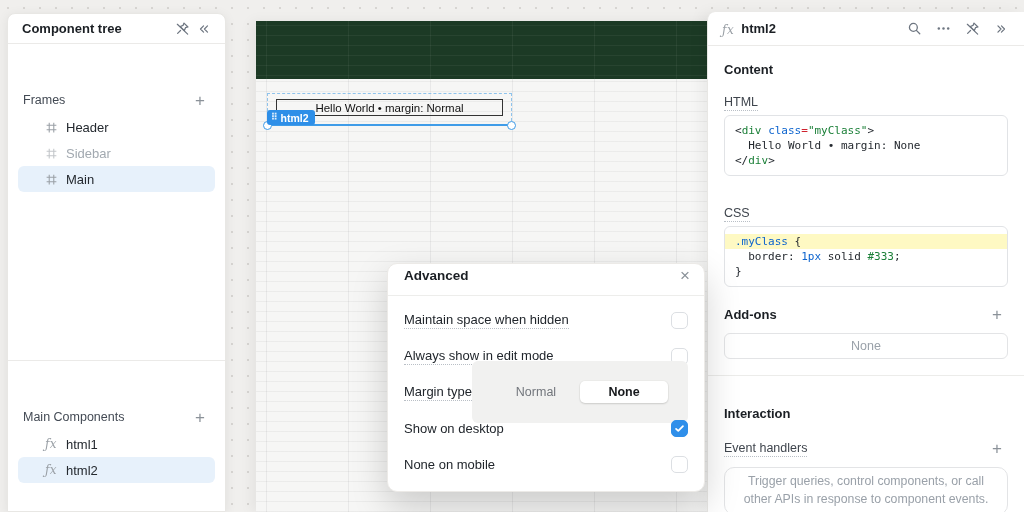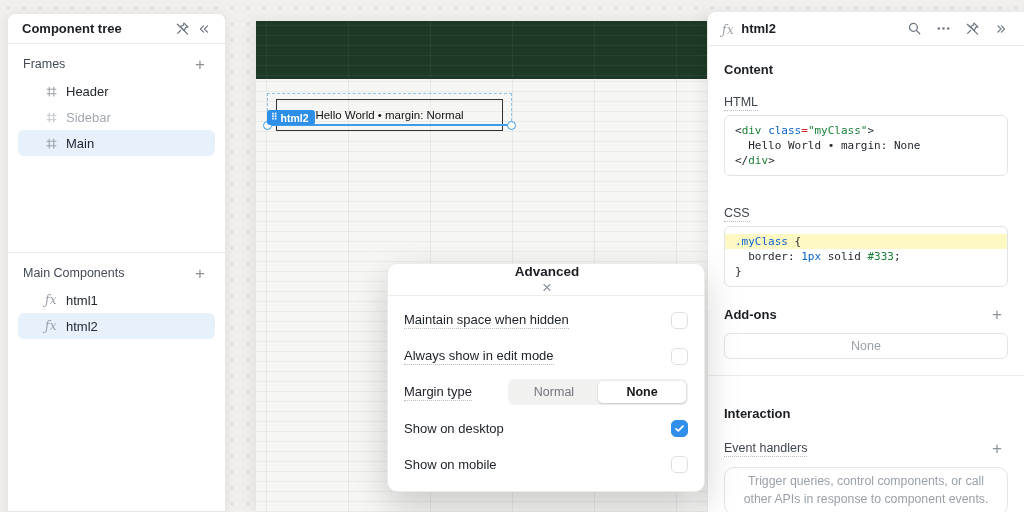--- a/index.html
+++ b/index.html
@@ -5,21 +5,21 @@
   * { margin:0; padding:0; box-sizing:border-box; }
   html,body { width:1024px; height:512px; overflow:hidden; }
   body {
     font-family:"Liberation Sans", sans-serif;
     background-color:#f0efed;
     background-image:radial-gradient(#d7d5d2 1px, transparent 1.4px);
     background-size:16px 16px;
     position:relative;
     color:#24292f;
   }
-  .panel { background:#fff; position:absolute; box-shadow:0 2px 12px rgba(0,0,0,.07); }
+  .panel { background:#fff; position:absolute; box-shadow:0 2px 12px rgba(0,0,0,.07);gap:36px; }
 
   
   #canvas {
     position:absolute; left:256px; top:21px; right:0; bottom:0;
     background-color:#f6f6f5;
     background-image:
       repeating-linear-gradient(to bottom, rgba(0,0,0,.045) 0 1px, transparent 1px 10px),
       repeating-linear-gradient(to right, rgba(0,0,0,.055) 0 1px, transparent 1px 82px);
     background-position:0 0, 10px 0;
     box-shadow:-5px 0 12px rgba(0,0,0,.05);
@@ -35,21 +35,21 @@
     position:absolute; left:11px; top:72px; width:245px; height:33px;
     border:1px dashed #8fc3ec;
   }
   #selection .bottom-line { position:absolute; left:-1px; right:-1px; bottom:-1px; height:2px; background:#3f9ce8; }
   #selection .handle {
     position:absolute; width:9px; height:9px; border-radius:50%;
     background:#fff; border:1.5px solid #3f9ce8; bottom:-5px;
   }
   #selection .handle.left { left:-5px; } #selection .handle.right { right:-5px; }
   .component-box {
-    position:absolute; left:8px; right:8px; top:5px; height:32px;
+    position:absolute; left:8px; right:8px; top:5px; height:17px;
     border:1px solid #333; display:flex; align-items:center; justify-content:center;
     font-size:11.5px; color:#111;
   }
   .sel-badge {
     position:absolute; left:-1px; top:16px; height:15px; background:#2e8fe8; color:#fff;
     border-radius:3px; display:flex; align-items:center; gap:3px; padding:0 6px 0 4px;
     font-size:10.5px; font-weight:bold; z-index:3;
   }
   .sel-badge .dots { font-size:9px; line-height:9px; opacity:.85; }
 
@@ -65,30 +65,30 @@
   .tree-item { height:26px; display:flex; align-items:center; gap:8px; padding-left:26px; border-radius:6px; font-size:13px; color:#24292f; cursor:pointer; }
   .tree-item.selected { background:#e7f1fb; }
   .tree-item.muted { color:#a2a9b0;text-align:center; }
   .tree-item .t-icon { width:14px; height:14px; color:#9aa0a6; display:flex; align-items:center; justify-content:center; }
   .fx-glyph { font-family:"DejaVu Serif", serif; font-style:italic; font-size:12px; color:#9aa0a6; letter-spacing:.5px; }
   .lp-spacer { height:94px; }
   .lp-divider { border-top:1px solid #ebeae8; margin-top:2px; }
 
   
   #modal { left:387px; top:263px; width:318px; height:229px; border-radius:10px; box-shadow:0 14px 36px rgba(0,0,0,.18); border:1px solid #eceae7; z-index:5; }
-  .modal-header { height:32px; display:flex; align-items:center; justify-content:space-between; padding:0 14px 8px 16px; border-bottom:1px solid #ededeb;flex-direction:column; }
+  .modal-header { height:32px; display:flex; align-items:center; justify-content:space-between; padding:0 14px 8px 16px; border-bottom:1px solid #ededeb; }
   .modal-title { font-size:13.5px; font-weight:bold; color:#1b1f24; }
   .modal-close { font-size:17px; color:#8b9299; cursor:pointer; line-height:1; }
   .modal-body { padding:6px 16px 0; }
   .modal-row { height:36px; display:flex; align-items:center; justify-content:space-between; }
   .m-label { font-size:13px; color:#21262c; }
   .hint { border-bottom:1px dotted #b9bfc6; padding-bottom:1px; }
   .checkbox { width:17px; height:17px; border:1px solid #dcdfe3; border-radius:5px; background:#fff; display:flex; align-items:center; justify-content:center; cursor:pointer; }
   .checkbox.checked { background:#2f8fea; border-color:#2f8fea; }
-  .segmented { display:flex; background:#f1f1f0; border-radius:6px; padding:2px; }
+  .segmented { display:flex; background:#f1f1f0; border-radius:6px; padding:20px; }
   .segment { width:88px; height:22px; display:flex; align-items:center; justify-content:center; font-size:12.5px; color:#72767c; border-radius:5px; cursor:pointer; }
   .segment.active { background:#fff; color:#17191c; font-weight:bold; box-shadow:0 1px 2px rgba(0,0,0,.14), 0 0 0 1px #ececea; }
 
   
   #right-panel { left:707px; top:12px; right:0; bottom:0; border-radius:8px 0 0 0; border-left:1px solid #e8e7e4; box-shadow:-6px 0 14px rgba(0,0,0,.05); z-index:4; overflow:hidden; }
   .rp-header { height:34px; display:flex; align-items:center; padding:0 12px 0 14px; border-bottom:1px solid #ebeae8; gap:7px; }
   .rp-title { font-size:13px; font-weight:bold; color:#1b1f24; flex:1; }
   .rp-body { padding:0 16px; }
   .sec-title { font-size:13px; font-weight:bold; color:#1b1f24; }
   .field-label { font-size:12.5px; color:#3f454d; }
@@ -221,21 +221,21 @@
     </div>
     <div class="modal-row">
       <span class="m-label">Show on desktop</span>
       <span class="checkbox checked">
         <svg width="11" height="11" viewBox="0 0 16 16" fill="none" stroke="#fff" stroke-width="2.6" stroke-linecap="round" stroke-linejoin="round">
             <path d="M3 8.5l3.2 3L13 4.5"></path>
           </svg>
       </span>
     </div>
     <div class="modal-row">
-      <span class="m-label">Show on mobile</span>
+      <span class="m-label">None on mobile</span>
       <span class="checkbox"></span>
     </div>
   </div>
 </div>
 
 <div id="right-panel" class="panel">
   <div class="rp-header">
     <span class="t-icon"><span class="fx-glyph">ƒx</span></span>
     <span class="rp-title">html2</span>
     <span class="icon-btn">

